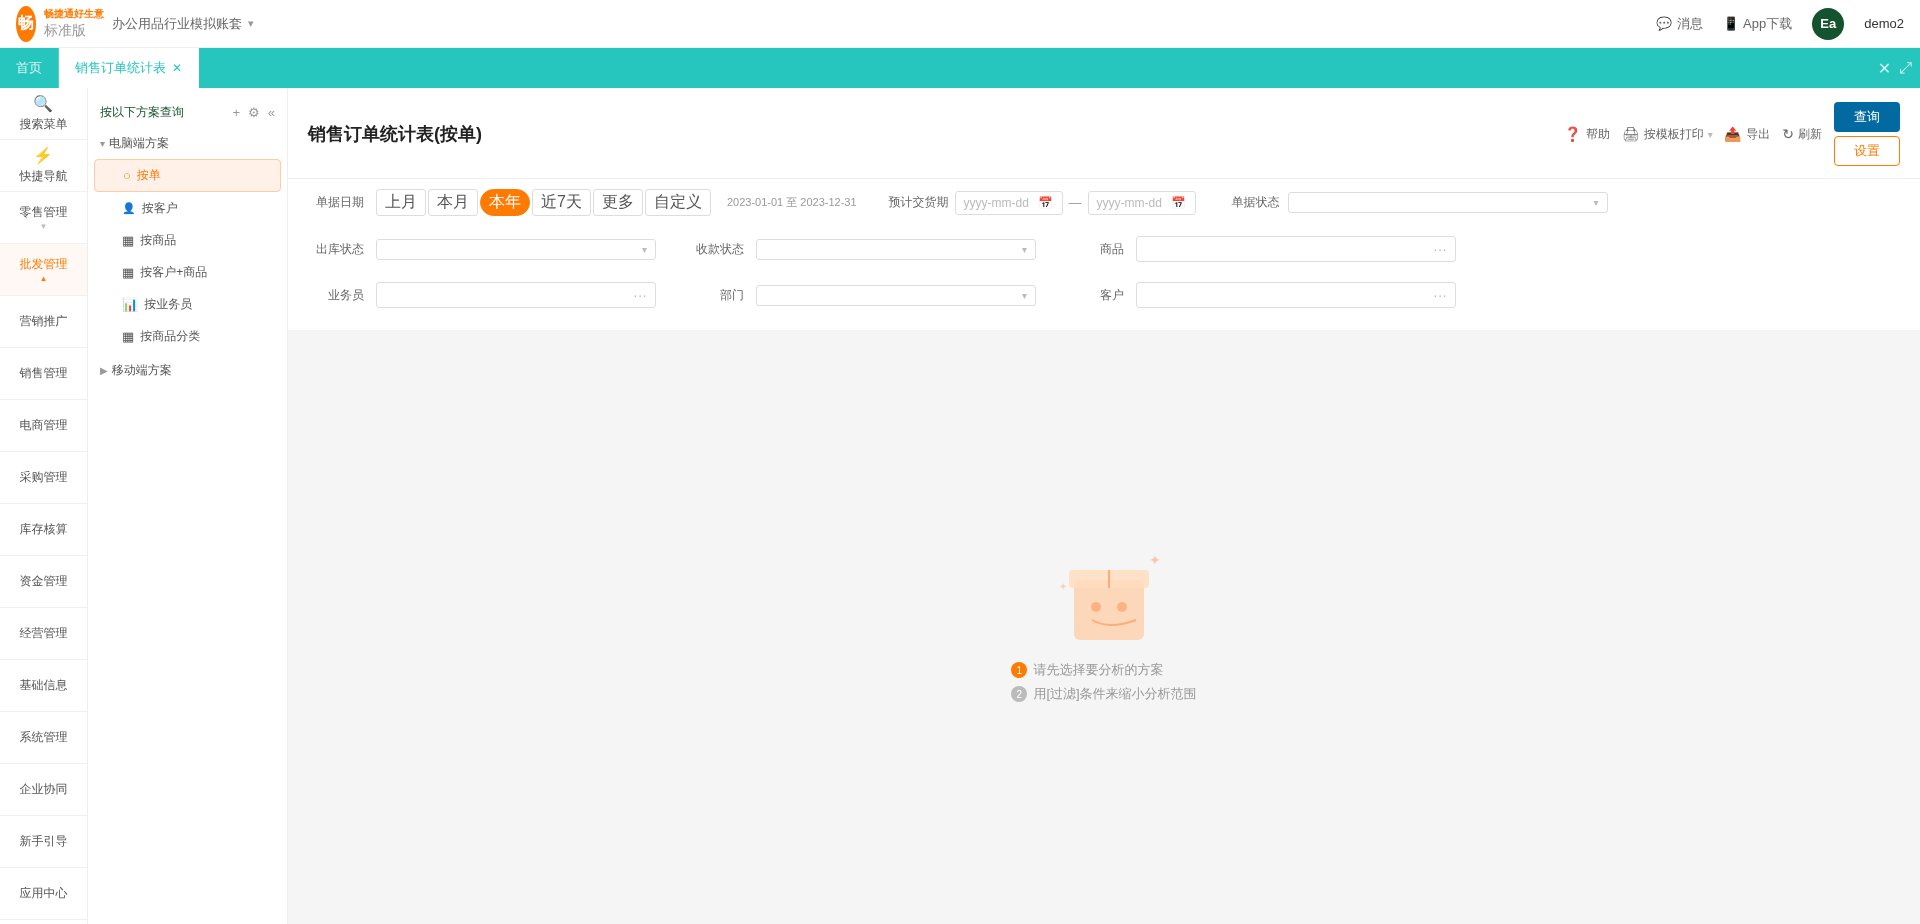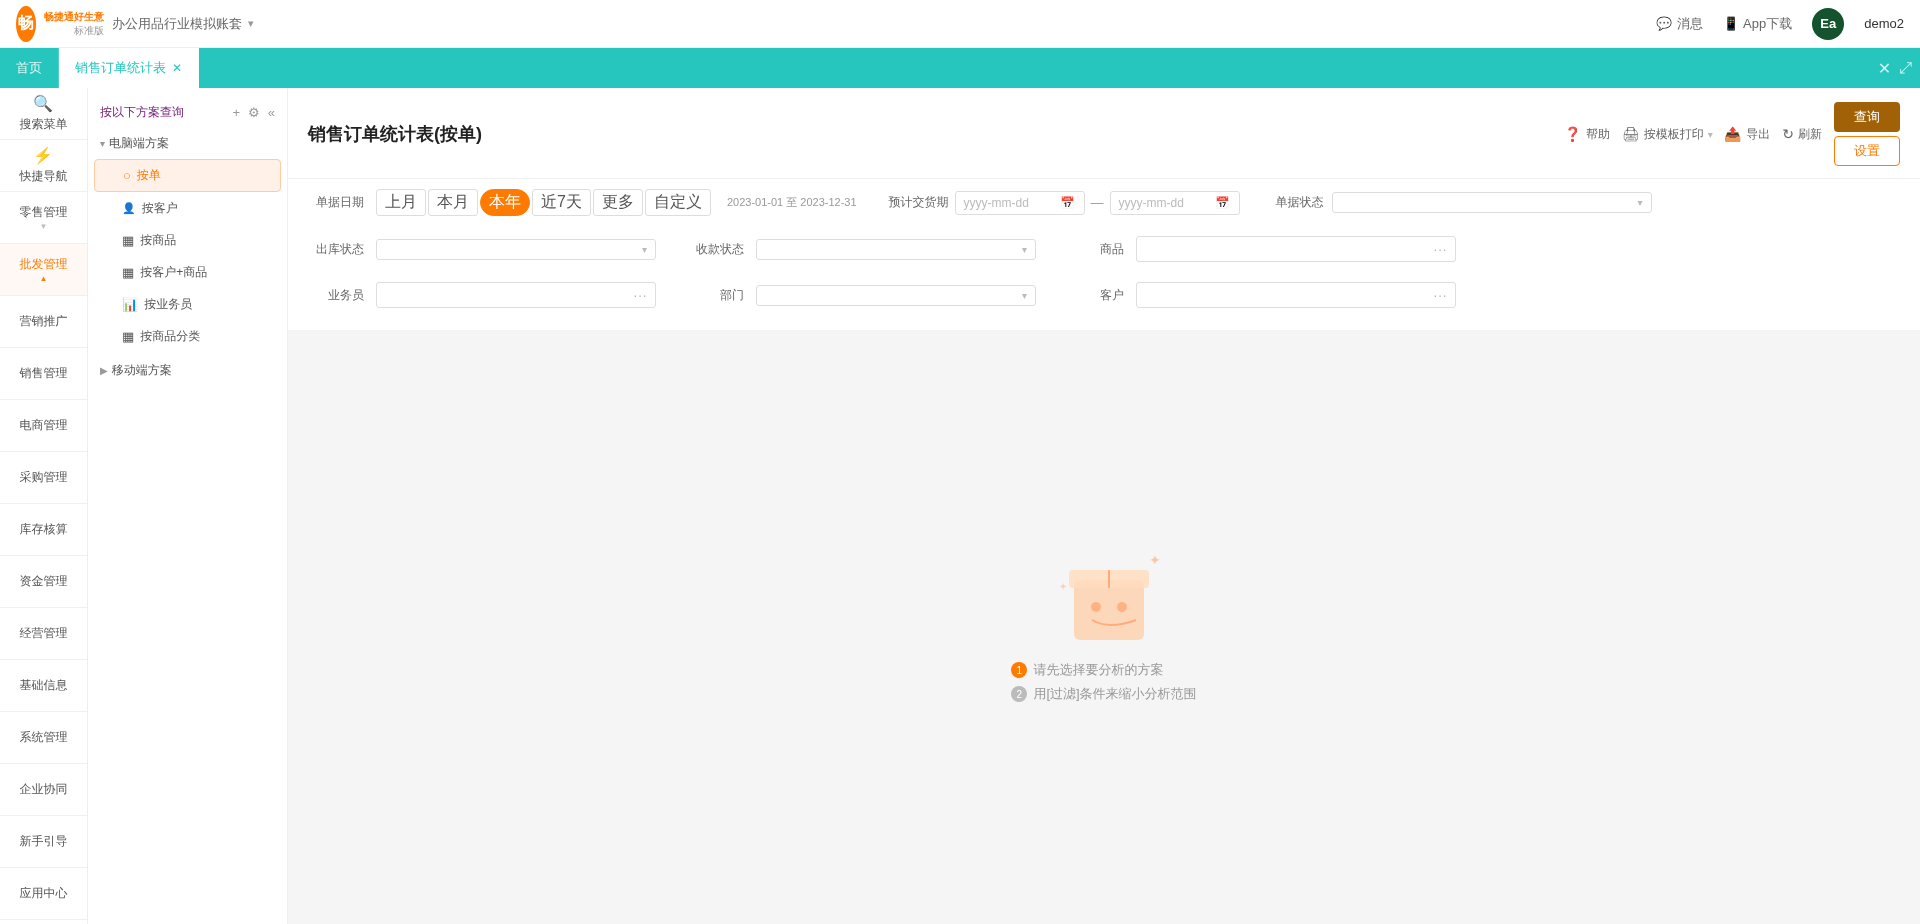--- a/index.html
+++ b/index.html
@@ -254,21 +254,21 @@
       display: flex; align-items: center; gap: 6px;
       flex: 0 0 auto;
       margin-left: 20px;
     }
     .date-input {
       border: 1px solid #ddd;
       border-radius: 3px;
       padding: 4px 8px;
       font-size: 12px;
       color: #999;
-      width: 130px;
+      width: 108px;
       display: flex; align-items: center; justify-content: space-between;
     }
     .date-separator { color: #999; }
 
     .filter-select {
       display: flex; align-items: center;
       border: 1px solid #ddd;
       border-radius: 3px;
       padding: 4px 8px;
       min-width: 150px;
@@ -277,21 +277,21 @@
       cursor: pointer;
       background: #fff;
       justify-content: space-between;
       flex: 1;
       max-width: 320px;
     }
     .filter-select .caret { font-size: 10px; color: #bbb; }
 
     .filter-dots { color: #bbb; cursor: pointer; font-size: 14px; margin-left: 4px; }
     .btn-primary {
-      background: #a16207;
+      background: #0369a1;
       color: #fff;
       border: none;
       border-radius: 4px;
       padding: 6px 20px;
       font-size: 13px;
       cursor: pointer;
       font-weight: 500;
     }
     .btn-secondary {
       background: #fff;
@@ -350,21 +350,21 @@
 </head>
 <body>
 
 <div class="top-bar">
   <div class="top-bar-logo">
     <div class="logo-icon">
       <span>畅</span>
     </div>
     <div class="logo-text">
       <div style="font-size:10px;line-height:1.4;color:#ff7a00;font-weight:600;white-space:nowrap;">畅捷通好生意</div>
-      <div style="font-size:10px;color:#999;text-align:right;">标准版</div>
+      <div style="font-size:14px;color:#999;">标准版</div>
     </div>
   </div>
 
   <div class="top-bar-title">
     <span>办公用品行业模拟账套</span>
     <span class="chevron">▾</span>
   </div>
 
   <div class="top-bar-actions">
     <div class="top-bar-action">
@@ -454,21 +454,21 @@
     <div class="sidebar-item">
       
     </div>
 
   </div>
 
   <div class="content-area">
 
     <div class="left-panel">
       <div class="left-panel-header">
-        <span style="font-size:12px;color:#701a75;font-weight:500;">按以下方案查询</span>
+        <span style="font-size:12px;color:#14532d;font-weight:500;">按以下方案查询</span>
         <div class="left-panel-header-icons">
           <span class="lph-icon">+</span>
           <span class="lph-icon">⚙</span>
           <span class="lph-icon">«</span>
         </div>
       </div>
 
       <div class="scheme-group">
         <div class="scheme-group-title">
           <span style="font-size:10px;color:#999;">▾</span>

